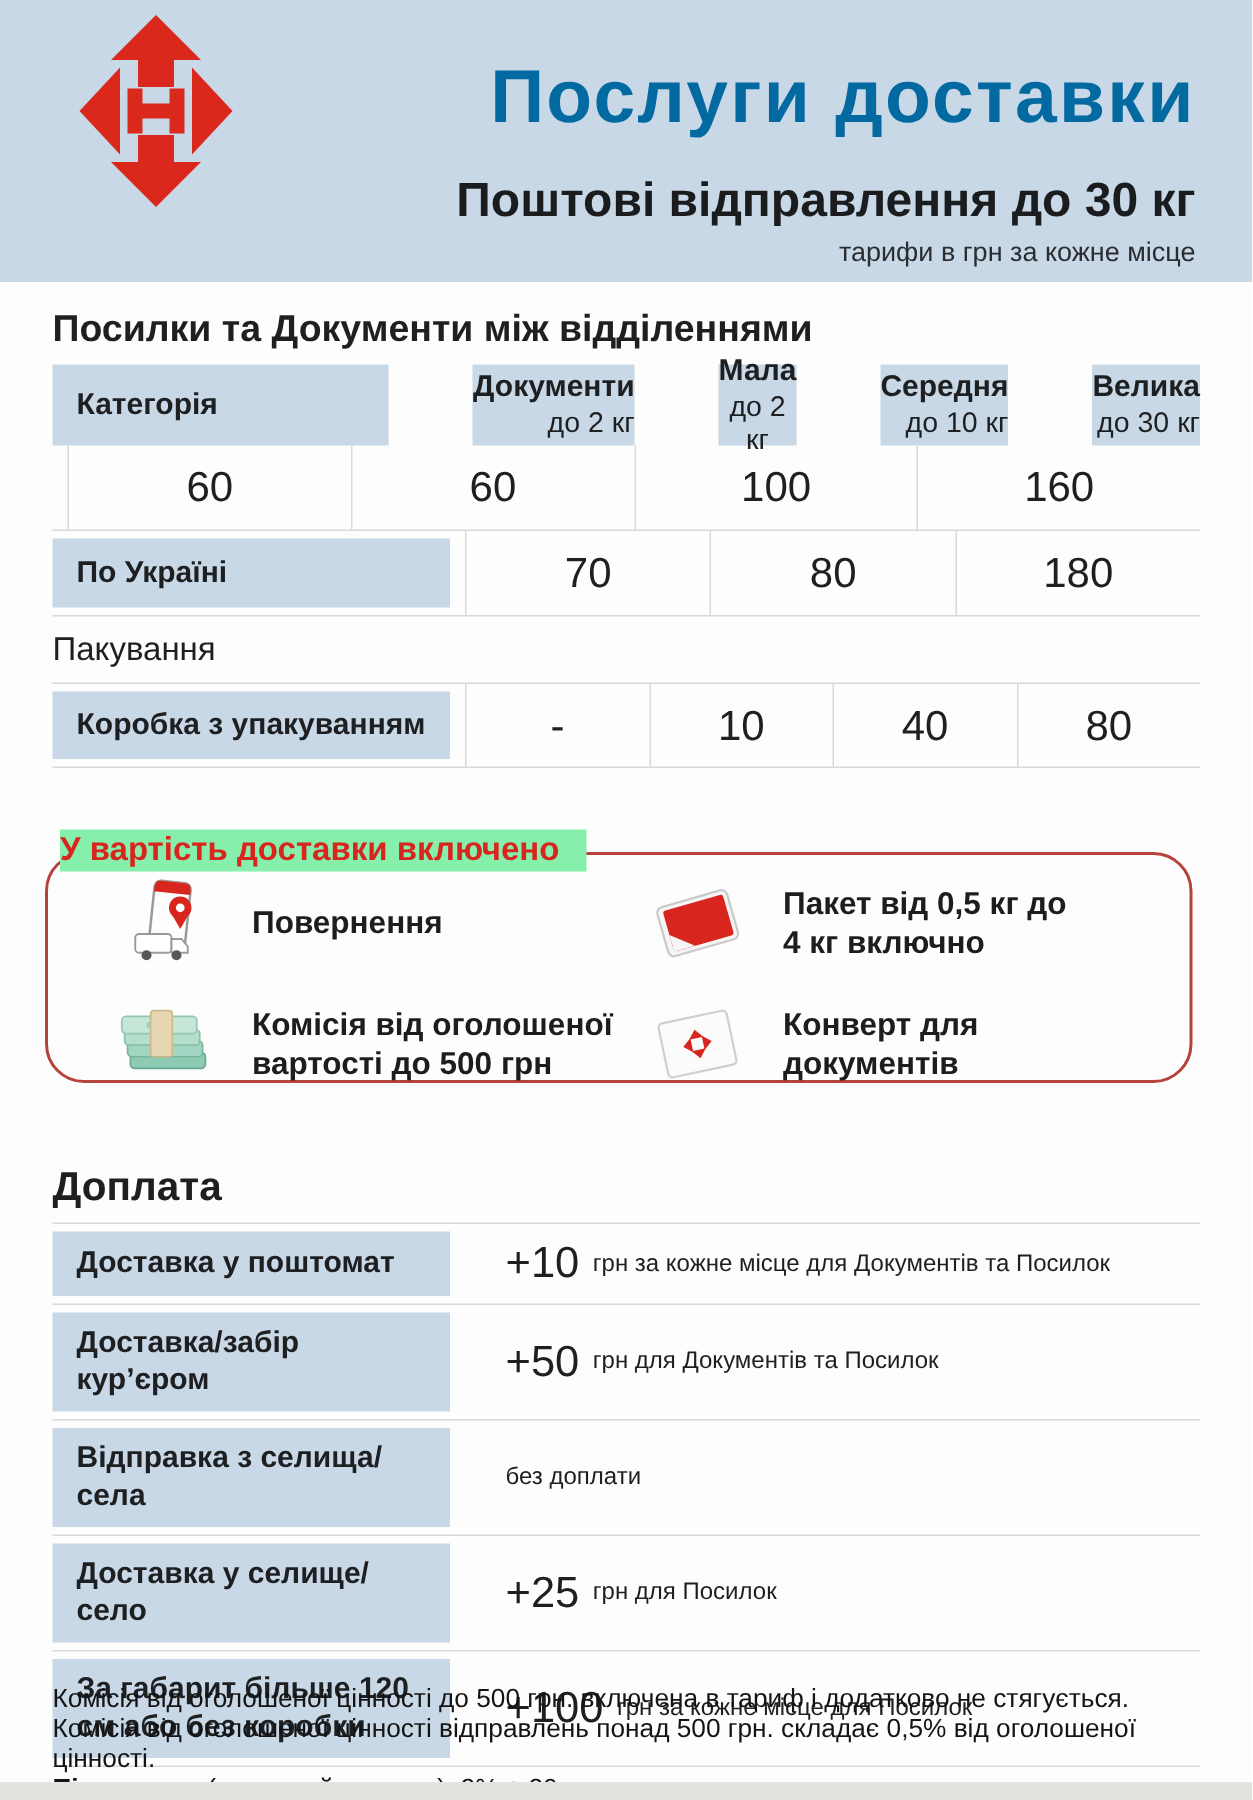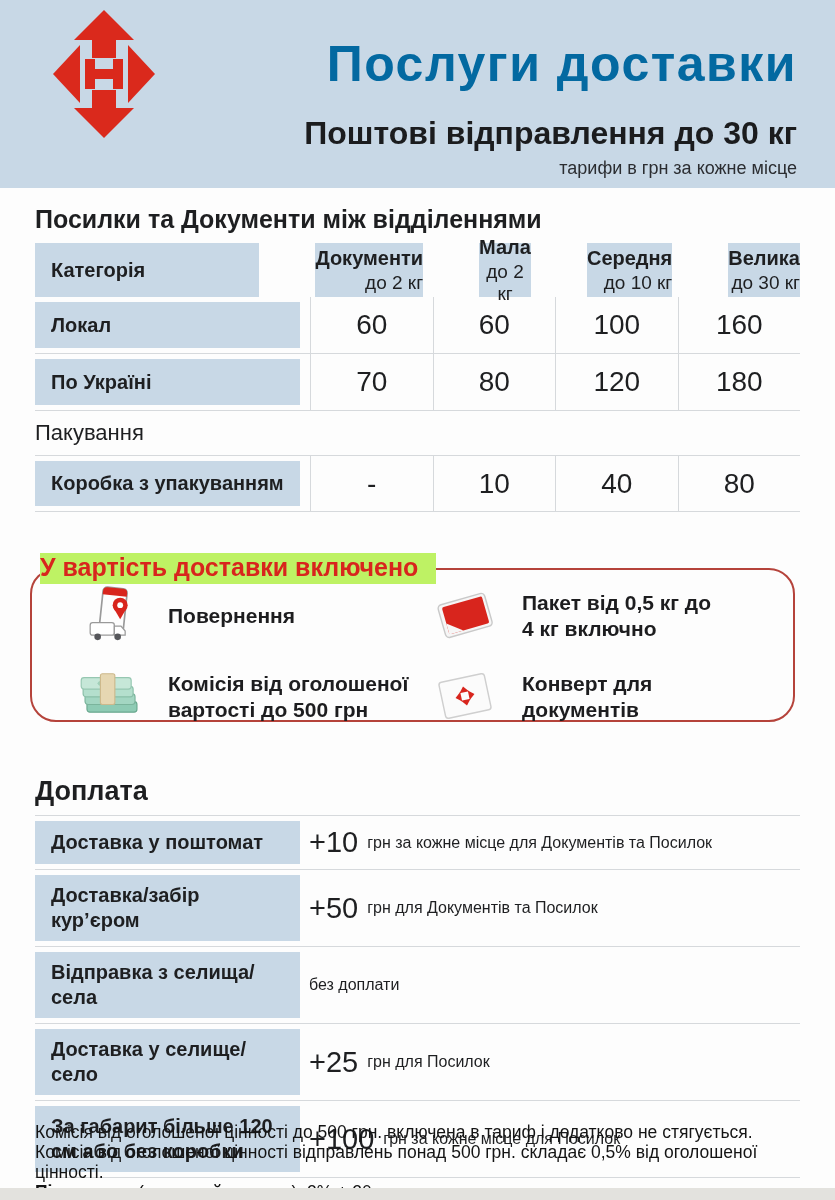--- a/index.html
+++ b/index.html
@@ -28,34 +28,34 @@
   .hcell .cs { font-size:19px; margin-top:2px; }
   .pt-row { display:flex; height:57px; border-bottom:1px solid #d6d9dc; }
   .pt-row .label { width:265px; background:#c8d8e6; margin:5px 0; display:flex; align-items:center; padding-left:16px; font-weight:700; font-size:20px; }
   .pt-row .val { flex:1; display:flex; align-items:center; justify-content:center; font-size:28px; border-left:1px solid #d6d9dc; }
   .pt-row .val.first { margin-left:10px; }
   .pt-sub { height:44px; display:flex; align-items:center; font-size:22px; font-weight:400; }
   .pt-row.packrow { border-top:1px solid #d6d9dc; }
 
   
   .incbox { position:absolute; top:568px; left:30px; width:765px; height:154px; border:2px solid #b5433b; border-radius:26px; }
-  .incbox-title { position:absolute; top:-17px; left:8px; background:#bef264; padding:0 18px 2px 0; font-size:25px; font-weight:700; color:#d8251d; }
+  .incbox-title { position:absolute; top:-17px; left:8px; background:#86efac; padding:0 18px 2px 0; font-size:22px; font-weight:700; color:#d8251d; }
   .inc-grid { display:grid; grid-template-columns:1fr 1fr; width:100%; height:100%; padding:16px 26px 12px 48px; row-gap:6px; column-gap:14px;gap:21px; }
   .inc-item { display:flex; align-items:center; gap:26px; }
   .inc-icon { flex:0 0 auto; width:62px; height:60px; }
   .inc-text { font-weight:700; font-size:21px; line-height:26px; color:#1d1d1f; }
   .inc-item.i2 .inc-text { max-width:205px; }
   .inc-item.i3 .inc-text { max-width:285px; }
   .inc-item.i4 .inc-text { max-width:165px; }
 
   
   .stable { position:absolute; top:815px; left:35px; width:765px; border-top:1px solid #d6d9dc; }
   .srow { display:flex; border-bottom:1px solid #d6d9dc; min-height:54px; }
   .slabel { width:265px; background:#c8d8e6; margin:5px 0; padding:8px 12px 8px 16px; font-weight:700; font-size:20px; line-height:25px; display:flex; align-items:center; }
-  .sval { flex:1; display:flex; align-items:center; padding-left:9px; }
+  .sval { flex:1; display:flex; align-items:center; padding-left:37px; }
   .amount { font-size:29px; margin-right:9px; white-space:nowrap; }
   .amount:empty { display:none; margin:0; }
   .stext { font-size:16px; }
 
   
   .notes { position:absolute; top:1122px; left:35px; width:775px; font-size:17.5px; line-height:20px; color:#141414; }
   .notes p { margin:0; }
   .bottom-bar { position:absolute; left:0; bottom:0; width:835px; height:12px; background:#e3e2de; }
 </style>
 </head>
@@ -101,32 +101,30 @@
         <span class="ct">Середня</span>
         <span class="cs">до 10 кг</span>
       </div>
       <div class="hcell">
         <span class="ct">Велика</span>
         <span class="cs">до 30 кг</span>
       </div>
     </div>
 
     <div class="pt-row">
-      <div class="label">Локал</div>
       <div class="val first">60</div>
       <div class="val">60</div>
       <div class="val">100</div>
       <div class="val">160</div>
     </div>
 
     <div class="pt-row">
       <div class="label">По Україні</div>
       <div class="val first">70</div>
       <div class="val">80</div>
-      <div class="val">120</div>
       <div class="val">180</div>
     </div>
 
     <div class="pt-sub">Пакування</div>
 
     <div class="pt-row packrow">
       <div class="label">Коробка з упакуванням</div>
       <div class="val first">-</div>
       <div class="val">10</div>
       <div class="val">40</div>

